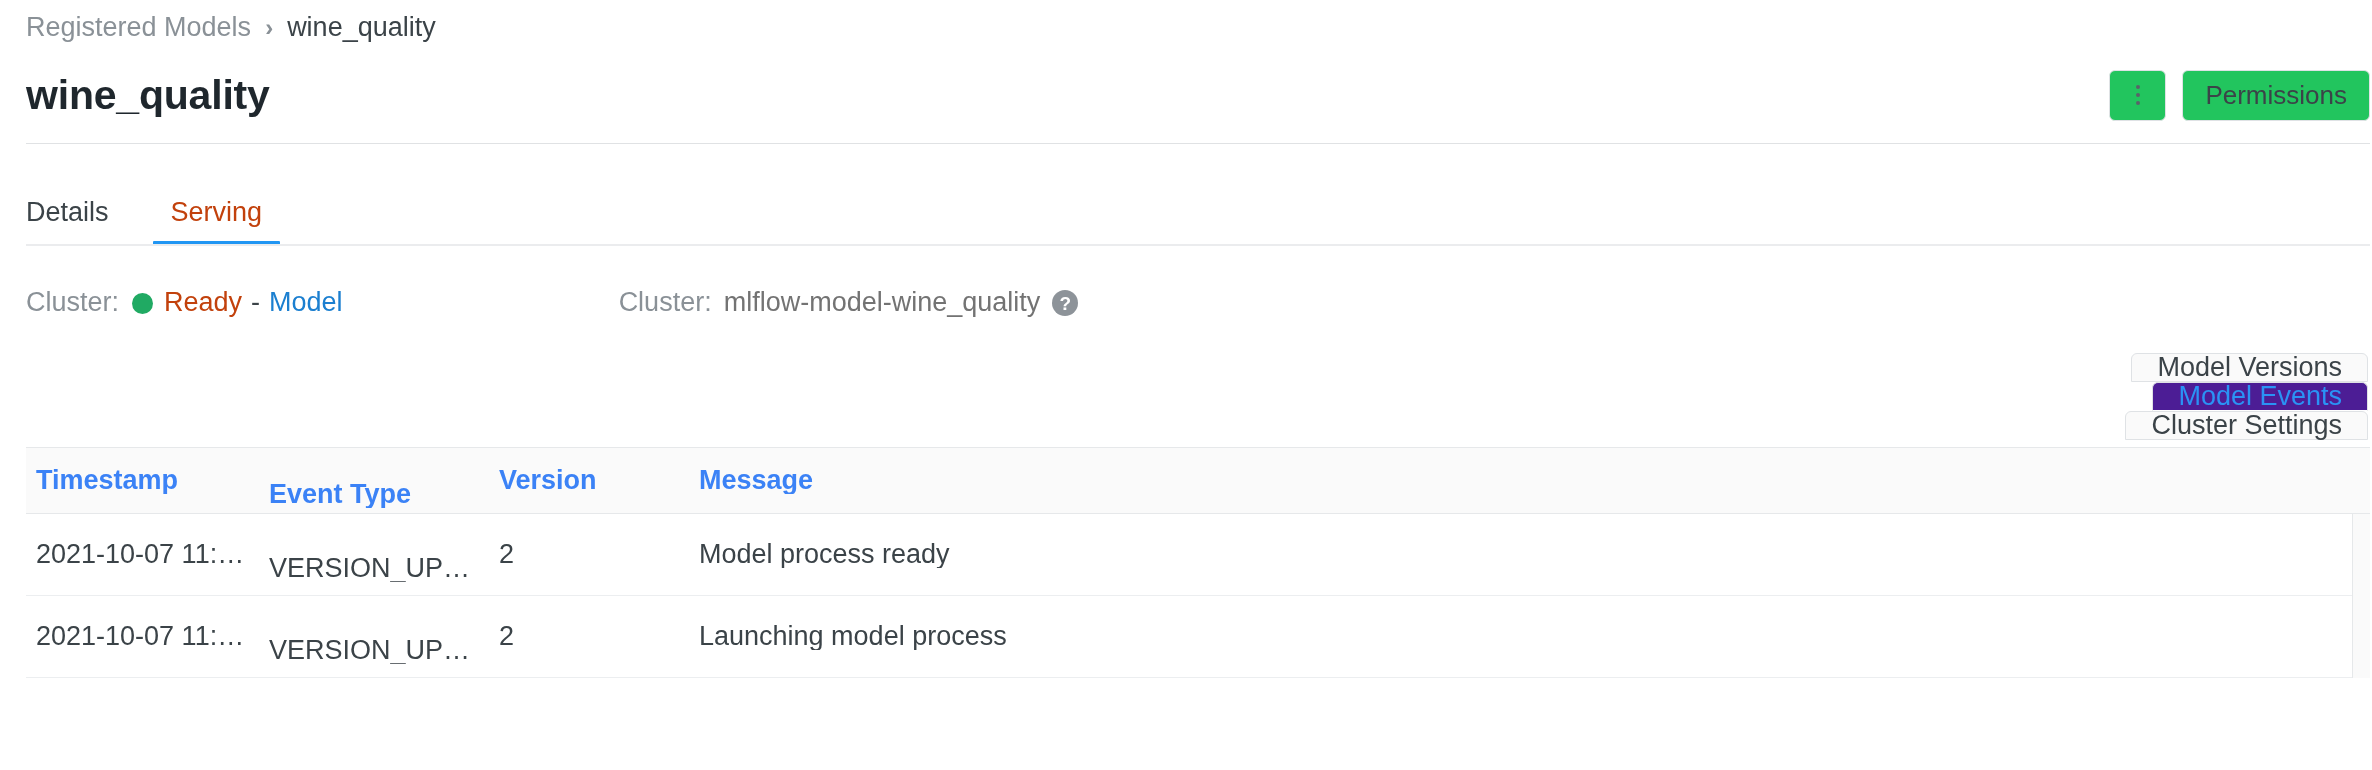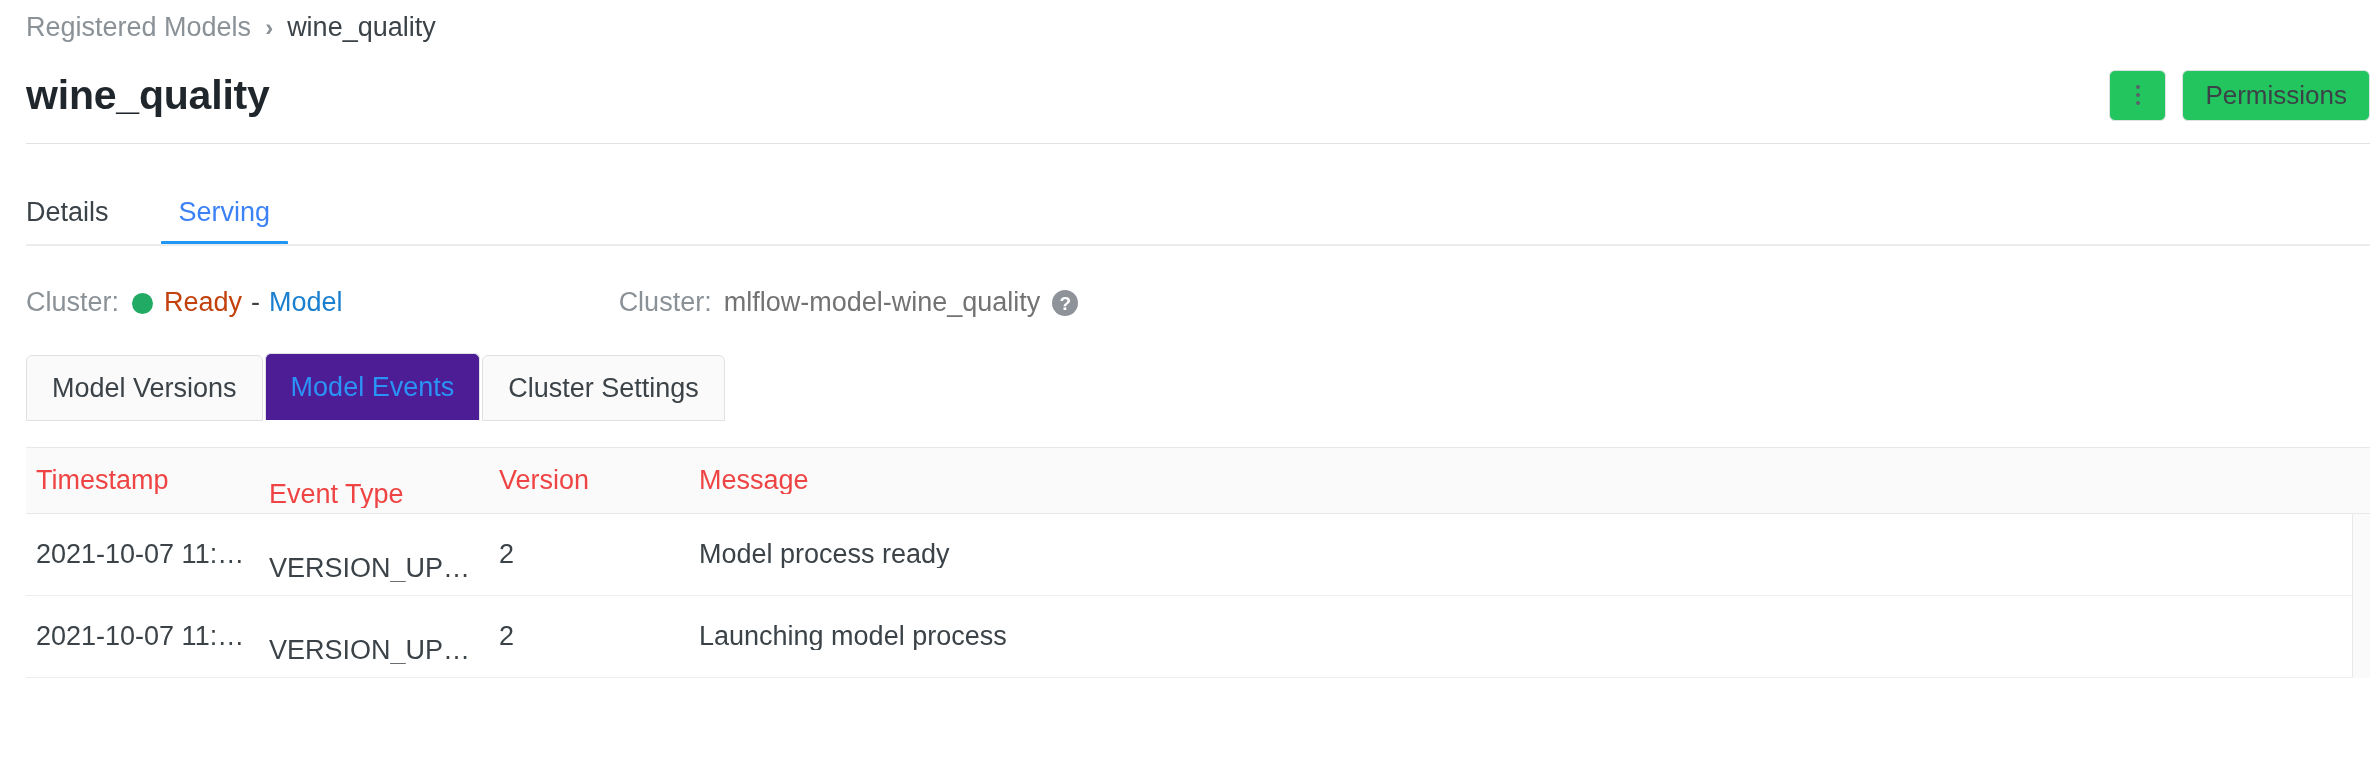--- a/index.html
+++ b/index.html
@@ -109,36 +109,36 @@
     background: #e0e2e4;
     width: 100%;
     margin-top: 9px;
   }
 
   
   .tabs {
     position: relative;
     display: flex;
     align-items: flex-end;
-    gap: 16px;
+    gap: 8px;
     margin-top: 40px;
     height: 62px;
   }
   .tab {
     font-size: 27px;
     line-height: 1;
     color: #3b4348;
     padding: 0 0 20px 0;
     margin-right: 54px;
     cursor: pointer;
     position: relative;
     white-space: nowrap;
   }
   .tab.active {
-    color: #3b82f6;
+    color: #c2410c;
   }
   .tab.active::after {
     content: "";
     position: absolute;
     left: -18px;
     right: -18px;
     bottom: 0;
     height: 5px;
     background: #2196f3;
     border-radius: 1px;
@@ -211,20 +211,21 @@
     position: relative;
     top: 1px;
   }
 
   
   .subtabs {
     display: flex;
     align-items: flex-end;
     margin-top: 32px;
     height: 68px;
+    flex-direction: column;
   }
   .subtab {
     height: 66px;
     border: 1px solid #dfe2e5;
     border-radius: 6px 6px 0 0;
     background: #fafafa;
     color: #3b4348;
     font-size: 27px;
     line-height: 1;
     display: flex;
@@ -267,22 +268,22 @@
   }
   .cell {
     font-size: 27px;
     line-height: 1;
     white-space: nowrap;
     overflow: hidden;
     text-overflow: ellipsis;
     padding-right: 14px;
   }
   .thead .cell {
-    color: #ef4444;
-    font-weight: 400;
+    color: #3b82f6;
+    font-weight: 700;
   }
   .trow .cell {
     color: #3b4348;
   }
   .col-0 { width: 233px; margin-left: 10px; }
   .col-1 { width: 230px; margin-left: 0; margin-top: 27px; }
   .col-2 { width: 200px; }
   .col-3 { flex: 1; }
 
   

